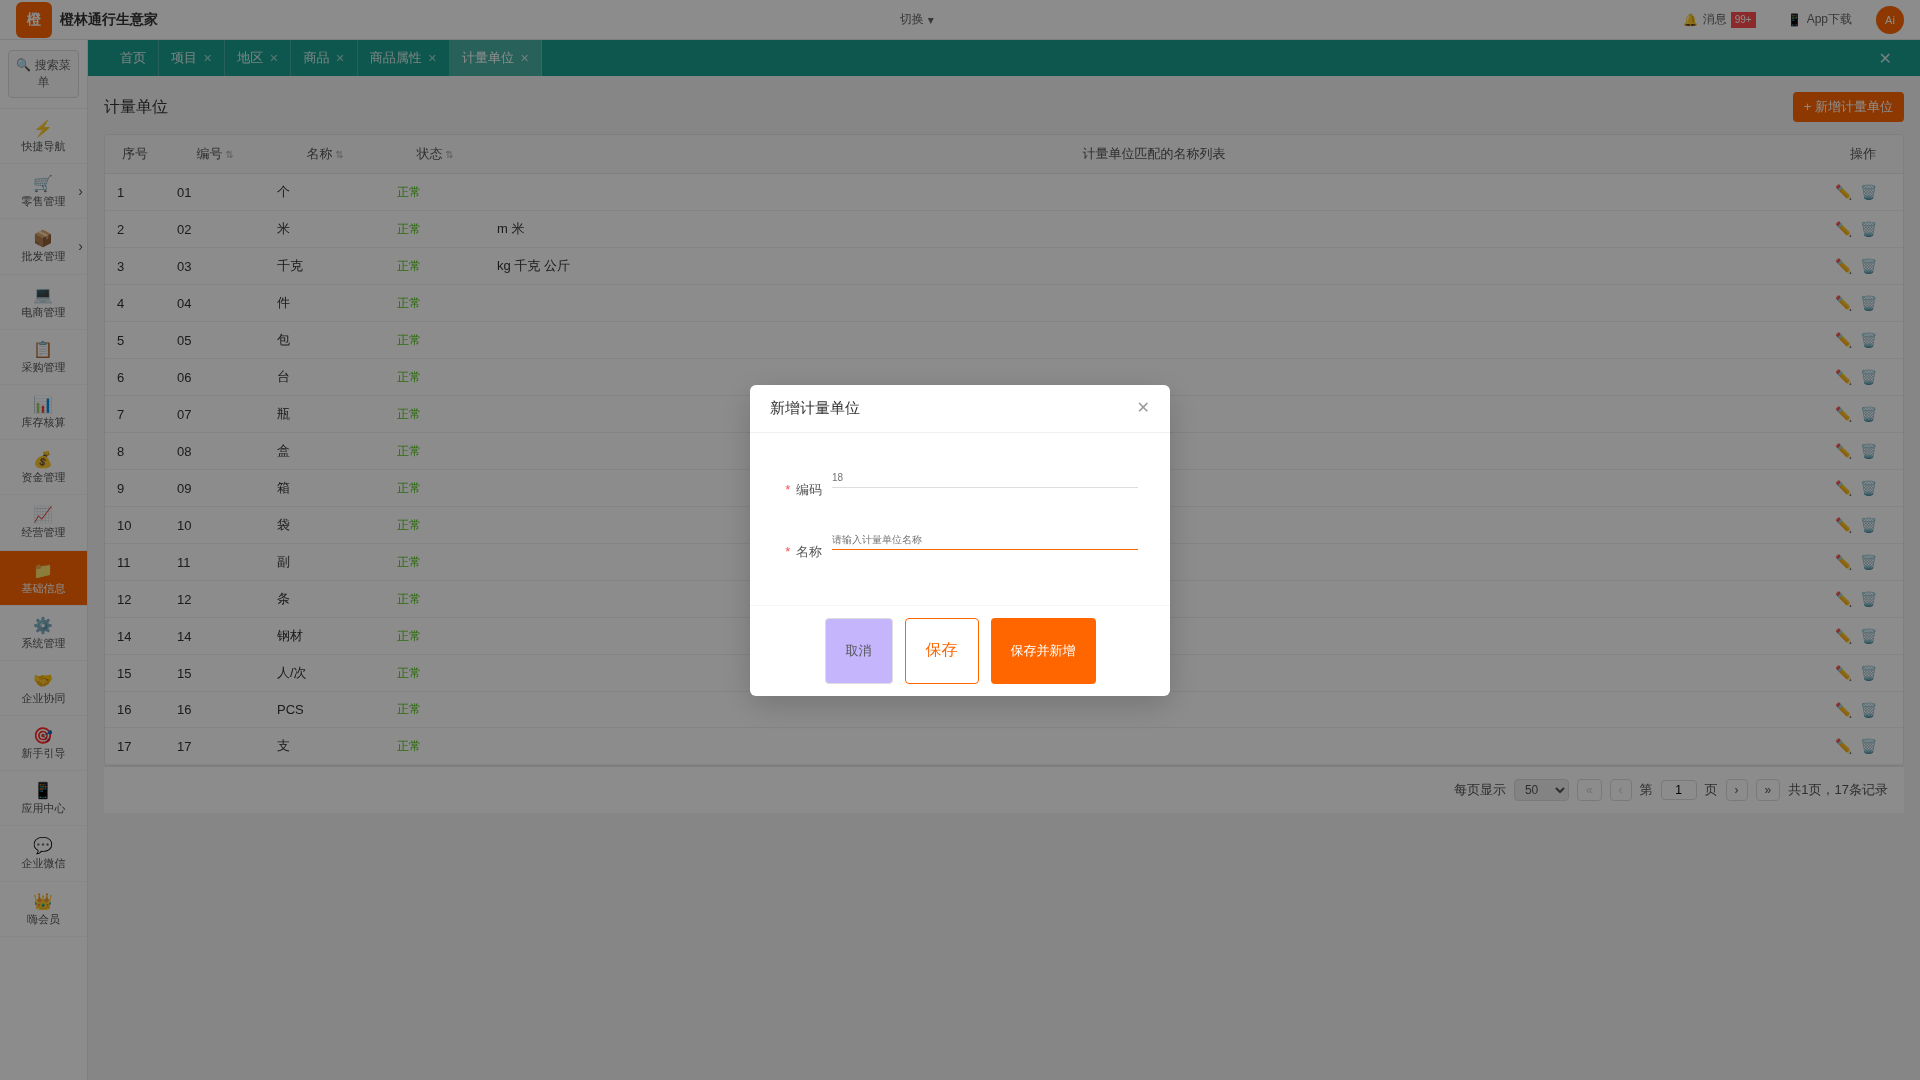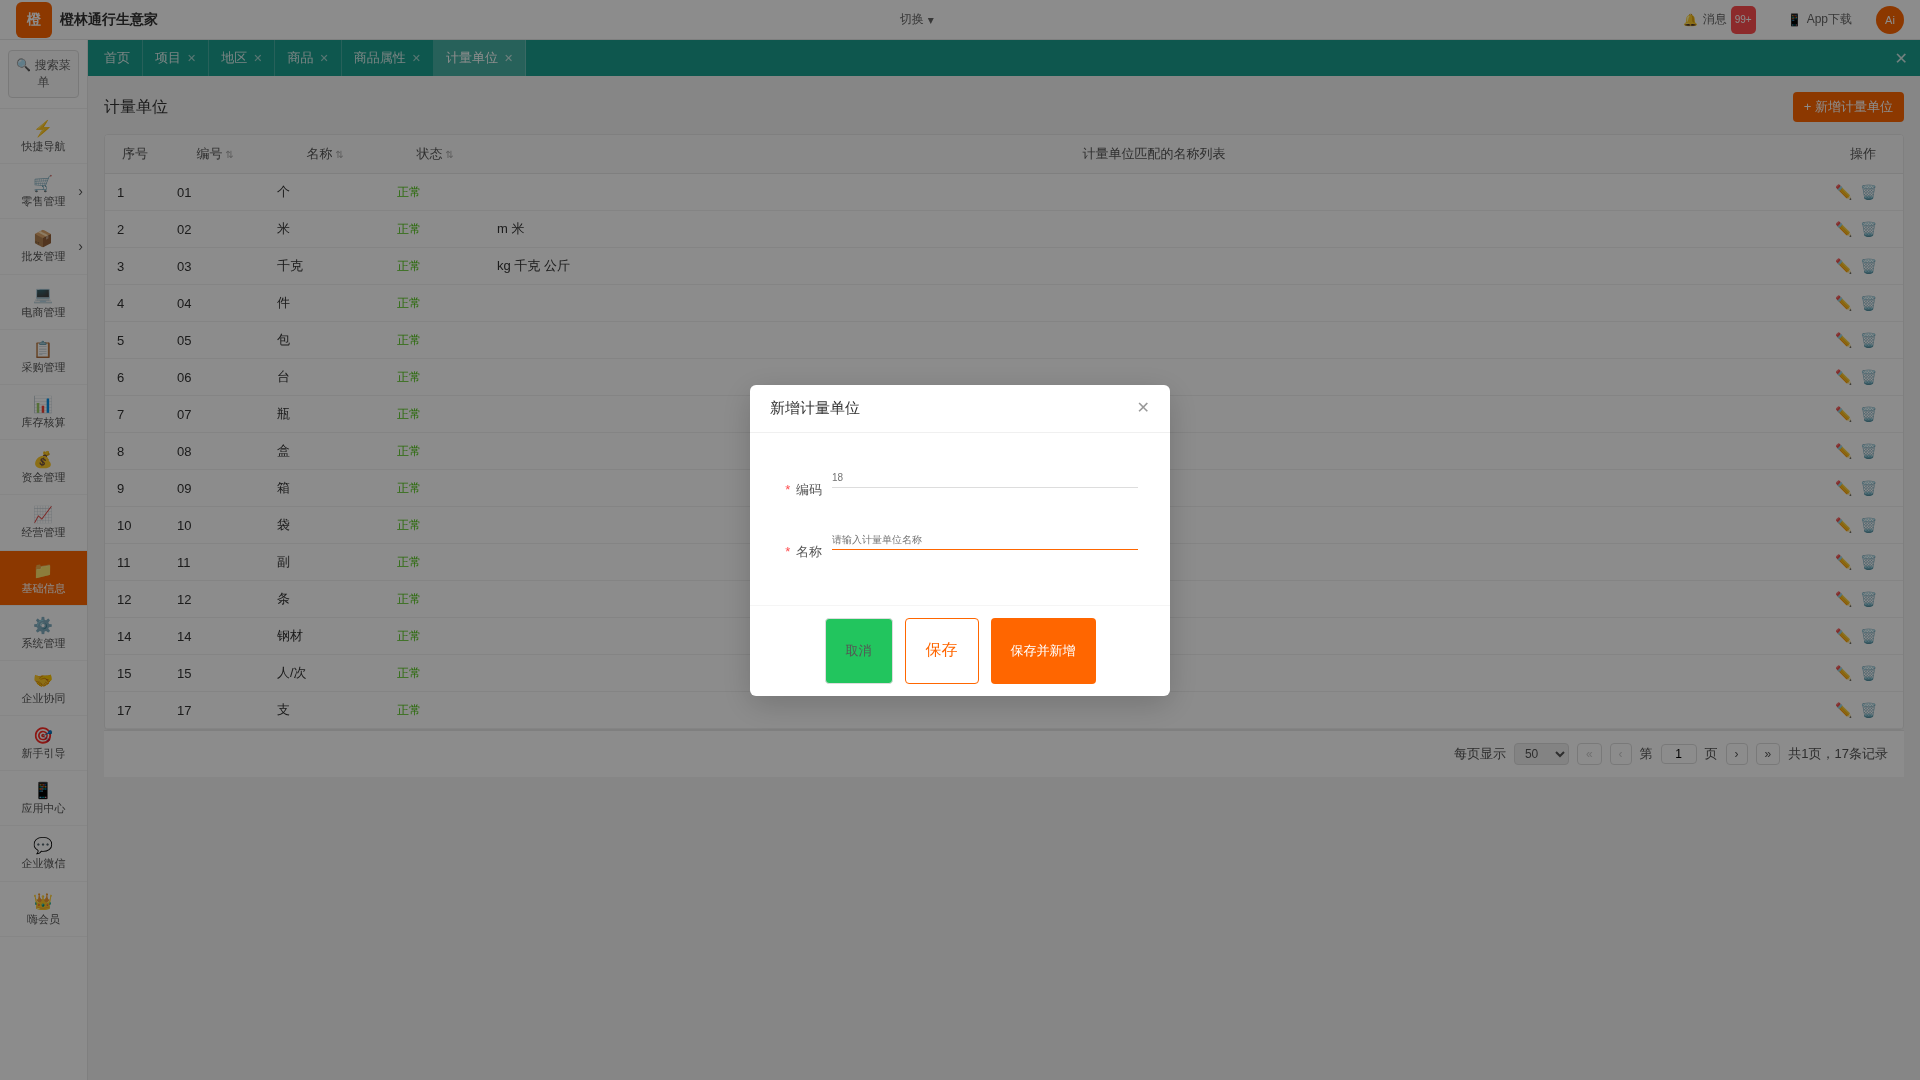--- a/index.html
+++ b/index.html
@@ -49,25 +49,25 @@
       gap: 4px;
       font-size: 12px;
       color: #666;
       cursor: pointer;
       padding: 4px 8px;
       border-radius: 4px;
     }
     .badge {
       background: #ff4d4f;
       color: white;
-      border-radius: 5px;
+      border-radius: 0;
       font-size: 10px;
       padding: 0 4px;
       min-width: 16px;
-      height: 28px;
+      height: 16px;
       display: inline-flex;
       align-items: center;
       justify-content: center;
     }
     .avatar {
       width: 28px;
       height: 28px;
       background: #ff6600;
       border-radius: 50%;
       display: flex;
@@ -163,21 +163,21 @@
       overflow: hidden;
     }
 
     
     .tab-bar {
       background: #1a9e8e;
       display: flex;
       align-items: center;
       height: 36px;
       flex-shrink: 0;
-      padding: 0 4px;
+      padding: 0 20px;
     }
     .tab-item {
       display: flex;
       align-items: center;
       padding: 0 12px;
       height: 36px;
       color: rgba(255,255,255,0.85);
       font-size: 13px;
       cursor: pointer;
       gap: 6px;
@@ -389,21 +389,21 @@
     }
     .modal-footer {
       padding: 12px 20px;
       display: flex;
       justify-content: center;
       gap: 12px;
       border-top: 1px solid #f5f5f5;
     }
     .btn-cancel {
       border: 1px solid #ddd;
-      background: #22c55e;
+      background: #c4b5fd;
       color: #555;
       padding: 23px 20px;
       border-radius: 4px;
       cursor: pointer;
       font-size: 13px;
     }
     .btn-save {
       border: 1px solid #ff6600;
       background: white;
       color: #ff6600;
@@ -757,20 +757,33 @@
       <td><span class="status-normal">正常</span></td>
       <td></td>
       <td>
         <div class="action-icons">
           <span class="action-icon" title="编辑">✏️</span>
           <span class="action-icon" title="删除">🗑️</span>
         </div>
       </td>
     </tr>
               <tr>
+      <td>16</td>
+      <td>16</td>
+      <td>PCS</td>
+      <td><span class="status-normal">正常</span></td>
+      <td></td>
+      <td>
+        <div class="action-icons">
+          <span class="action-icon" title="编辑">✏️</span>
+          <span class="action-icon" title="删除">🗑️</span>
+        </div>
+      </td>
+    </tr>
+              <tr>
       <td>17</td>
       <td>17</td>
       <td>支</td>
       <td><span class="status-normal">正常</span></td>
       <td></td>
       <td>
         <div class="action-icons">
           <span class="action-icon" title="编辑">✏️</span>
           <span class="action-icon" title="删除">🗑️</span>
         </div>

